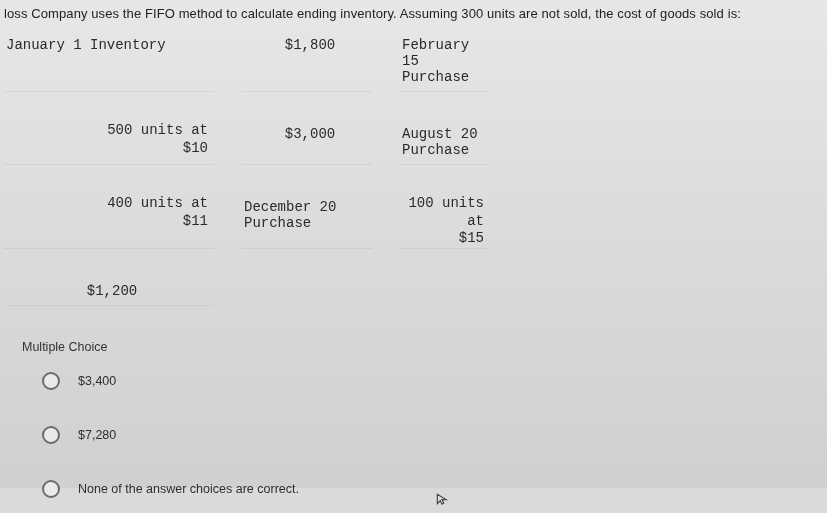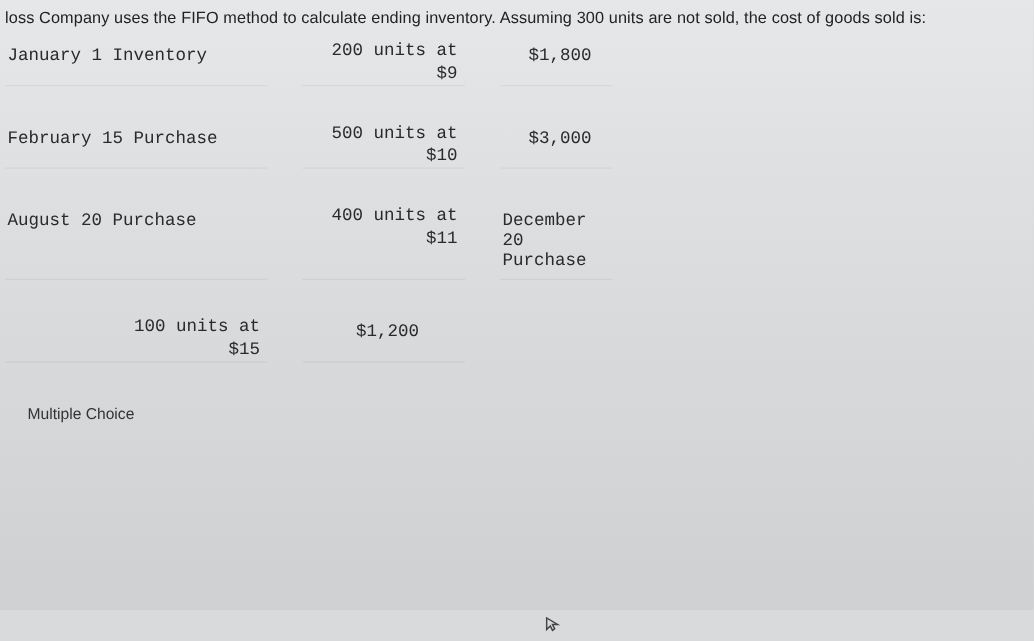--- a/index.html
+++ b/index.html
@@ -91,24 +91,20 @@
 </head>
 <body>
 
 <div class="page">
 
   <div class="question">loss Company uses the FIFO method to calculate ending inventory. Assuming 300 units are not sold, the cost of goods sold is:</div>
 
   <div class="table">
 
     <div class="desc">January 1 Inventory</div>
-    <div class="units">
-      <span>200 units at</span><br>
-      <span>$9</span>
-    </div>
     <div class="cost">$1,800</div>
 
     <div class="desc">February 15 Purchase</div>
     <div class="units">
       <span>500 units at</span><br>
       <span>$10</span>
     </div>
     <div class="cost">$3,000</div>
 
     <div class="desc">August 20 Purchase</div>
@@ -120,18 +116,32 @@
     <div class="desc">December 20 Purchase</div>
     <div class="units">
       <span>100 units at</span><br>
       <span>$15</span>
     </div>
     <div class="cost">$1,200</div>
   </div>
 
   <div class="mc-label">Multiple Choice</div>
 
+  <div class="options">
+    <div class="option">
+      <span class="radio"></span>
+      <span class="opt-text">$3,400</span>
+    </div>
+    <div class="option">
+      <span class="radio"></span>
+      <span class="opt-text">$7,280</span>
+    </div>
+    <div class="option">
+      <span class="radio"></span>
+      <span class="opt-text">None of the answer choices are correct.</span>
+    </div>
+  </div>
 
   <svg class="cursor-icon" viewBox="0 0 24 24" fill="none" stroke="currentColor" stroke-width="2">
     <path d="M4 4 L4 20 L9 15 L12 21 L15 19 L12 13 L19 13 Z"></path>
   </svg>
 
 </div>
 
 </body></html>

